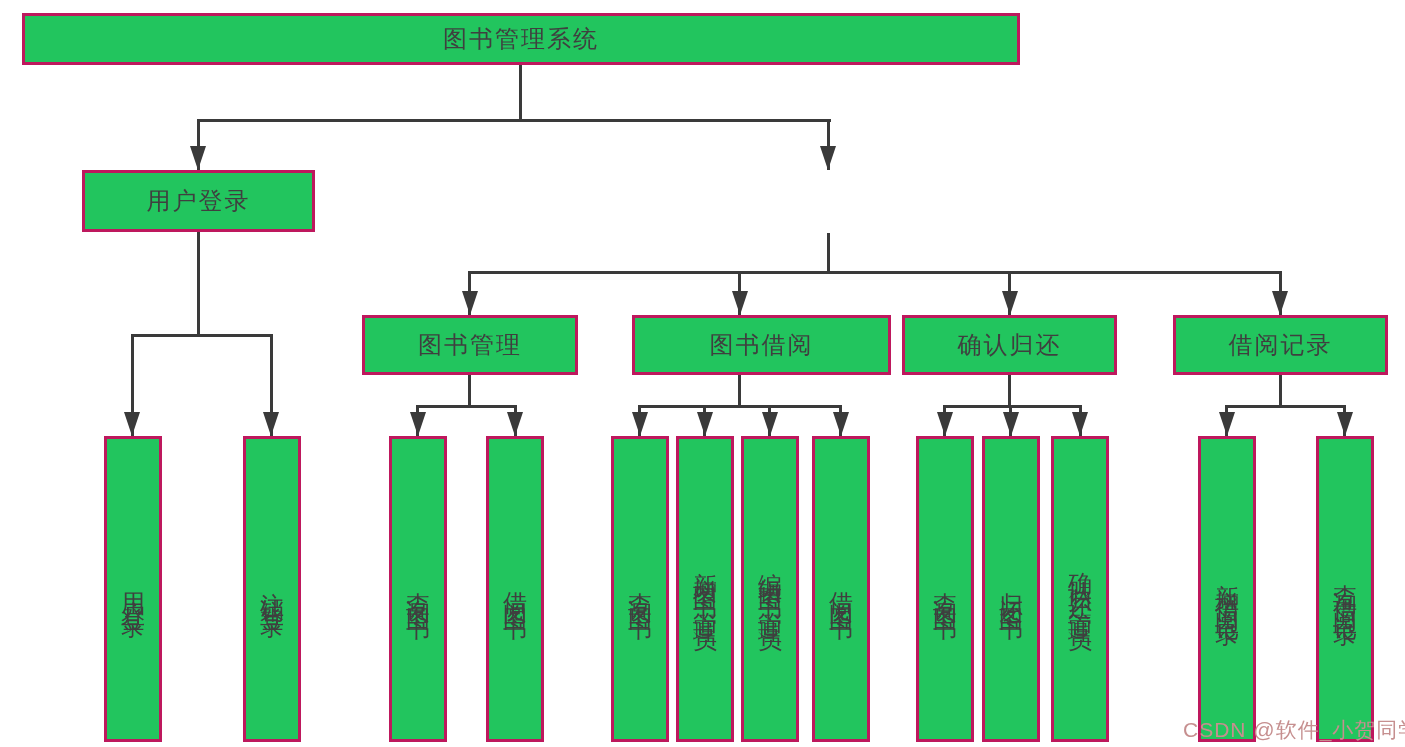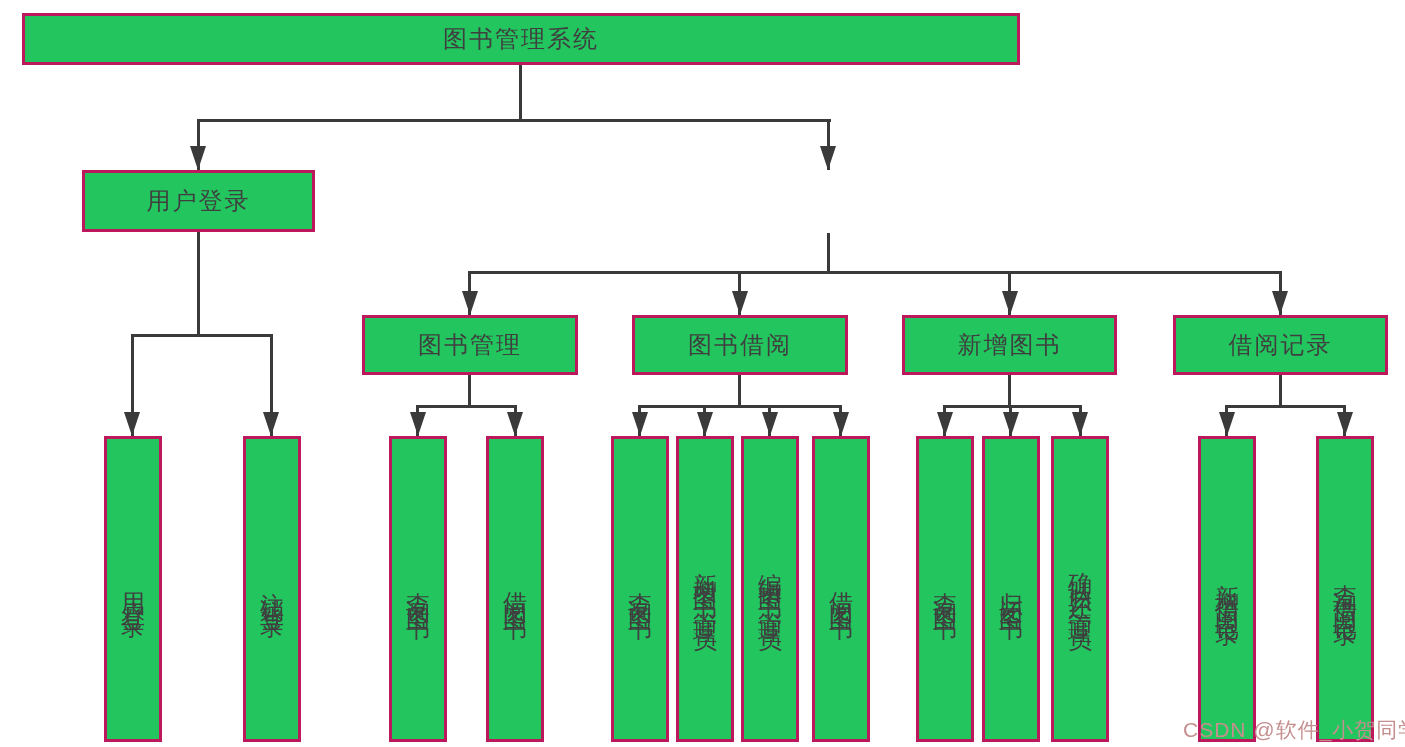--- a/index.html
+++ b/index.html
@@ -57,22 +57,22 @@
   <div class="line v" style="left:468px;top:271px;height:44px"></div>
   <div class="line v" style="left:738px;top:271px;height:44px"></div>
   <div class="line v" style="left:1008px;top:271px;height:44px"></div>
   <div class="line v" style="left:1279px;top:271px;height:44px"></div>
   <div class="arrow" style="left:462px;top:291px"></div>
   <div class="arrow" style="left:732px;top:291px"></div>
   <div class="arrow" style="left:1002px;top:291px"></div>
   <div class="arrow" style="left:1272px;top:291px"></div>
 
   <div class="box hbox" style="left:362px;top:315px;width:216px;height:60px">图书管理</div>
-  <div class="box hbox" style="left:632px;top:315px;width:216px;height:60px">图书借阅</div>
-  <div class="box hbox" style="left:902px;top:315px;width:215px;height:60px">新增图书</div>
+  <div class="box hbox" style="left:632px;top:315px;width:259px;height:60px">图书借阅</div>
+  <div class="box hbox" style="left:902px;top:315px;width:215px;height:60px">确认归还</div>
   <div class="box hbox" style="left:1173px;top:315px;width:215px;height:60px">借阅记录</div>
 
   <div class="line v" style="left:468px;top:375px;height:32px"></div>
   <div class="line h" style="left:416px;top:405px;width:101px"></div>
   <div class="line v" style="left:416px;top:405px;height:31px"></div>
   <div class="line v" style="left:514px;top:405px;height:31px"></div>
   <div class="arrow" style="left:410px;top:412px"></div>
   <div class="arrow" style="left:507px;top:412px"></div>
 
   <div class="line v" style="left:738px;top:375px;height:32px"></div>

